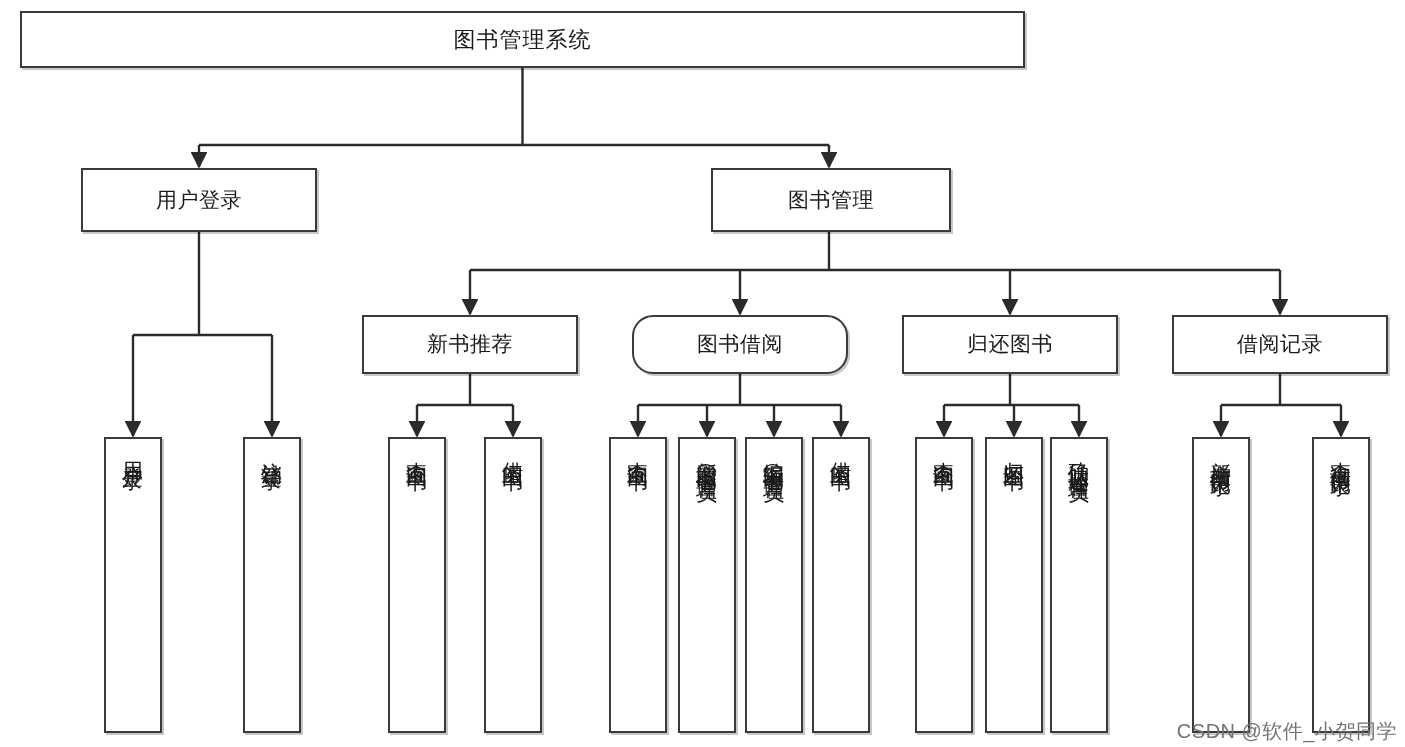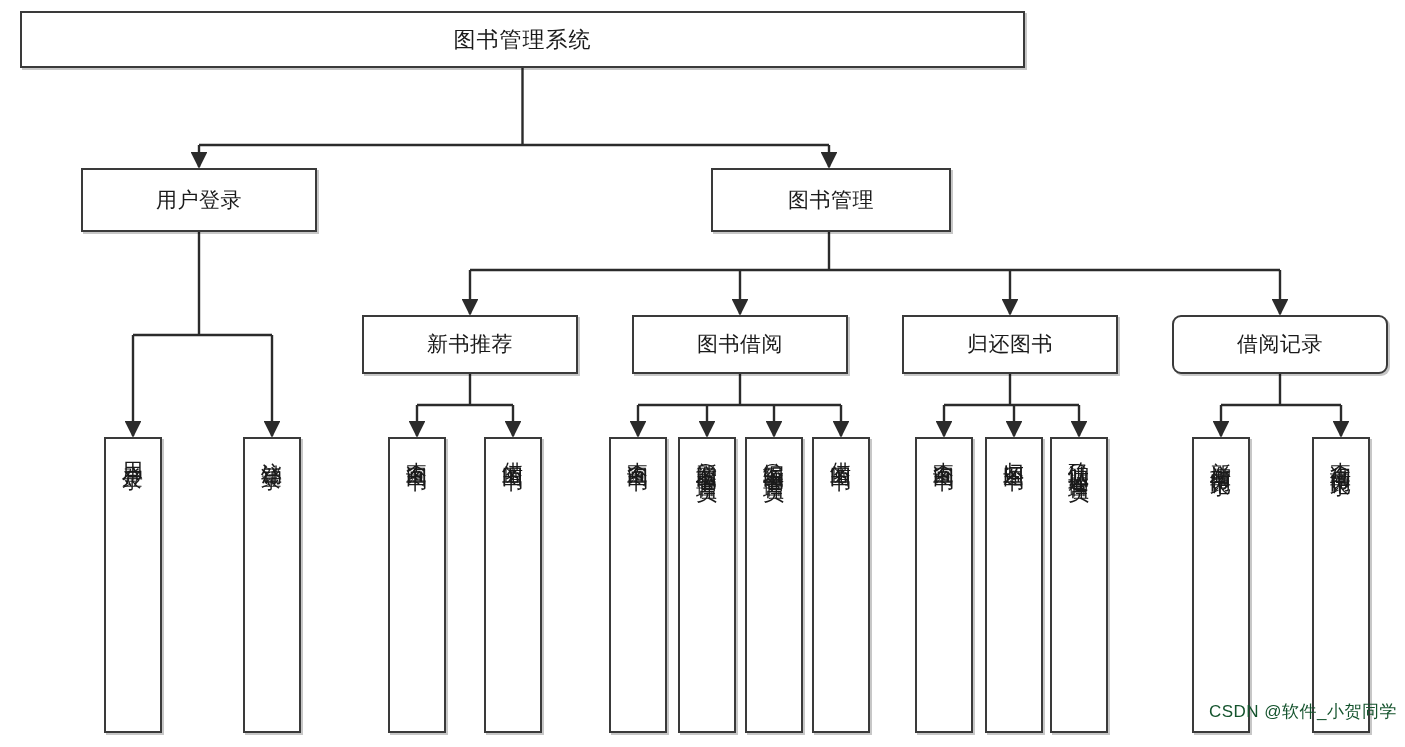--- a/index.html
+++ b/index.html
@@ -61,23 +61,23 @@
     writing-mode: vertical-rl;
     text-orientation: upright;
     font-size: 21px;
     letter-spacing: 3px;
     line-height: 1;
     white-space: nowrap;
   }
   #watermark {
     position: absolute;
     right: 8px;
-    bottom: 24px;
-    font-size: 17px;
-    color: #14532d;
+    bottom: 2px;
+    font-size: 20px;
+    color: #737373;
     z-index: 5;
     white-space: nowrap;
     letter-spacing: 0.5px;
   }
 </style>
 </head>
 <body>
 
 <div id="canvas">
 
@@ -123,27 +123,27 @@
       </div>
       <div class="node horiz" style="left: 81px; top: 168px; width: 236px; height: 64px;">
         <span class="node-label">用户登录</span>
       </div>
       <div class="node horiz" style="left: 711px; top: 168px; width: 240px; height: 64px;">
         <span class="node-label">图书管理</span>
       </div>
       <div class="node horiz" style="left: 362px; top: 315px; width: 216px; height: 59px;">
         <span class="node-label">新书推荐</span>
       </div>
-      <div class="node horiz" style="left: 632px; top: 315px; width: 216px; height: 59px;">
+      <div class="node horiz" style="left: 632px; top: 315px; width: 216px; height: 59px; border-radius: 21px;">
         <span class="node-label">图书借阅</span>
       </div>
       <div class="node horiz" style="left: 902px; top: 315px; width: 216px; height: 59px;">
         <span class="node-label">归还图书</span>
       </div>
-      <div class="node horiz" style="left: 1172px; top: 315px; width: 216px; height: 59px; border-radius: 9px;">
+      <div class="node horiz" style="left: 1172px; top: 315px; width: 216px; height: 59px;">
         <span class="node-label">借阅记录</span>
       </div>
       <div class="node leaf" style="left: 104px; top: 437px; width: 58px; height: 296px;">
         <span class="node-label">用户登录</span>
       </div>
       <div class="node leaf" style="left: 243px; top: 437px; width: 58px; height: 296px;">
         <span class="node-label">注销登录</span>
       </div>
       <div class="node leaf" style="left: 388px; top: 437px; width: 58px; height: 296px;">
         <span class="node-label">查询图书</span>

